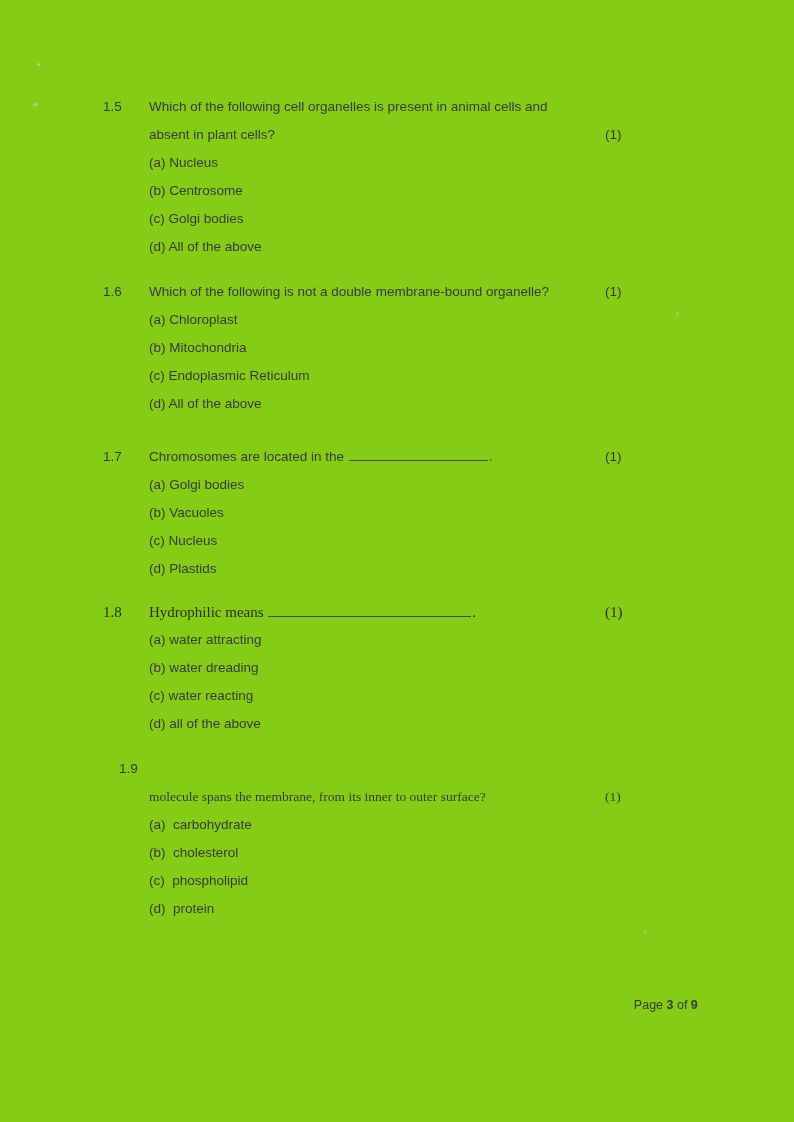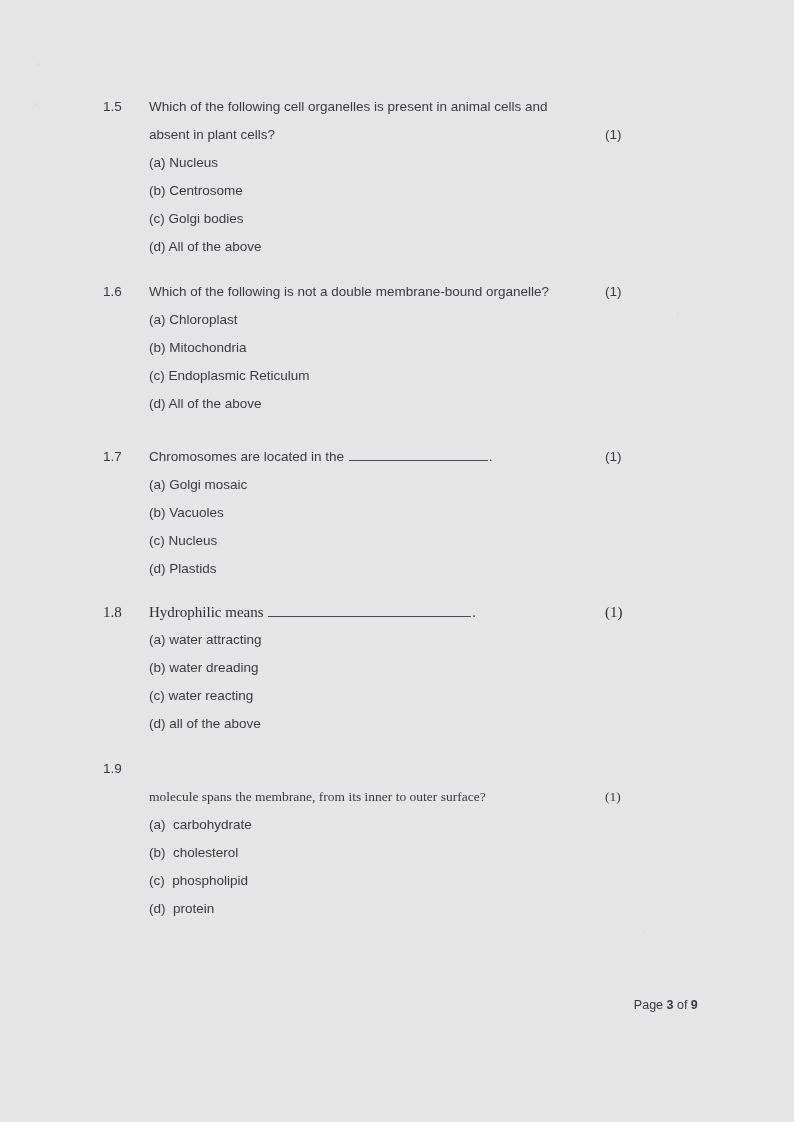--- a/index.html
+++ b/index.html
@@ -14,21 +14,21 @@
     position: relative;
     overflow: hidden;
     font-family: "Liberation Sans", sans-serif;
     color: #3a3a42;
     -webkit-font-smoothing: antialiased;
   }
 
   .page {
     position: absolute;
     inset: 0;
-    background: #e5e5e5;
+    background: #84cc16;
   }
 
   
   .speckle {
     position: absolute;
     background: #d8d8dc;
     border-radius: 50%;
     pointer-events: none;
   }
   .speckle.s1 { left: 37px;  top: 63px;  width: 3px; height: 3px; opacity: .55; }
@@ -179,21 +179,21 @@
           <span class="opt">(d) All of the above</span>
         </div>
       </div>
       <div class="qblock" style="top: 443px; height: 140px;">
         <div class="qrow" style="top: 0px; position: absolute; left: 0px; width: 794px;">
           <span class="qnum">1.7</span>
           <span class="qtext">Chromosomes are located in the <span class="blank" style="width: 139px;"></span><span>.</span></span>
           <span class="marks">(1)</span>
         </div>
         <div class="qrow" style="position: absolute; left: 0px; width: 794px; top: 28px;">
-          <span class="opt">(a) Golgi mosaic</span>
+          <span class="opt">(a) Golgi bodies</span>
         </div>
         <div class="qrow" style="position: absolute; left: 0px; width: 794px; top: 56px;">
           <span class="opt">(b) Vacuoles</span>
         </div>
         <div class="qrow" style="position: absolute; left: 0px; width: 794px; top: 84px;">
           <span class="opt">(c) Nucleus</span>
         </div>
         <div class="qrow" style="position: absolute; left: 0px; width: 794px; top: 112px;">
           <span class="opt">(d) Plastids</span>
         </div>
@@ -211,21 +211,21 @@
           <span class="opt">(b) water dreading</span>
         </div>
         <div class="qrow" style="position: absolute; left: 0px; width: 794px; top: 84px;">
           <span class="opt">(c) water reacting</span>
         </div>
         <div class="qrow" style="position: absolute; left: 0px; width: 794px; top: 112px;">
           <span class="opt">(d) all of the above</span>
         </div>
       </div>
       <div class="qblock" style="top: 755px; height: 168px;">
-        <div class="qrow" style="top: 0px; position: absolute; left: 0px; width: 676px;">
+        <div class="qrow" style="top: 0px; position: absolute; left: 16px; width: 676px;">
           <span class="qnum">1.9</span>
         </div>
         <div class="qrow" style="top: 28px; position: absolute; left: 0px; width: 794px; font-family: Liberation Serif, serif;">
           <span class="qtext">molecule spans the membrane, from its inner to outer surface?</span>
           <span class="marks">(1)</span>
         </div>
         <div class="qrow" style="position: absolute; left: 0px; width: 794px; top: 56px;">
           <span class="opt">(a)  carbohydrate</span>
         </div>
         <div class="qrow" style="position: absolute; left: 0px; width: 704px; top: 84px;">

